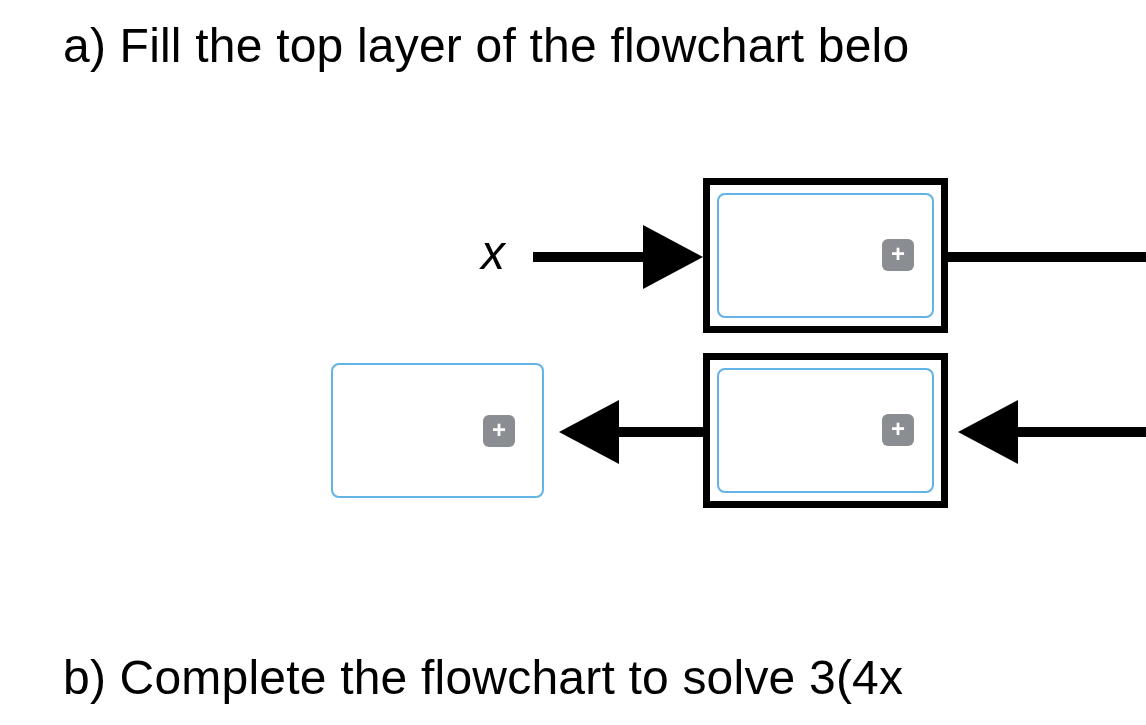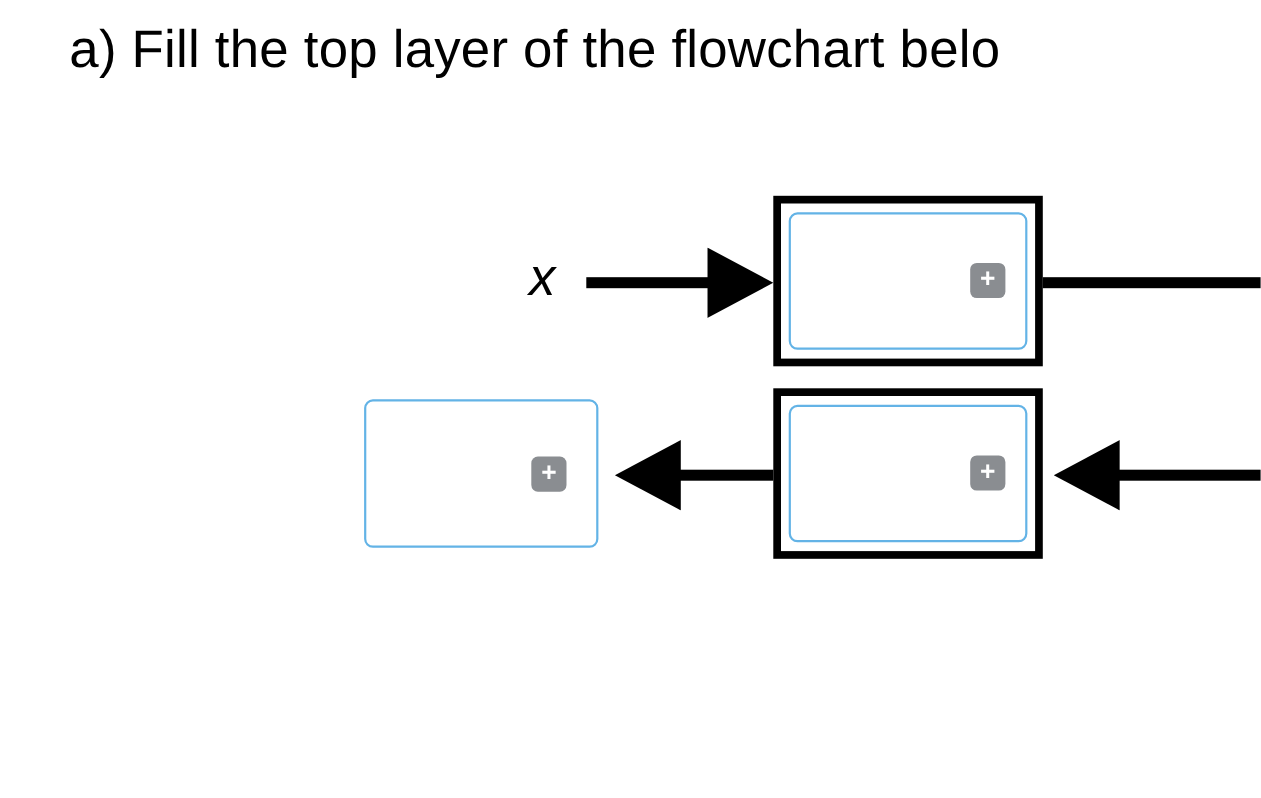--- a/index.html
+++ b/index.html
@@ -63,14 +63,15 @@
     </svg>
 
     <div class="input-box" style="left:288px; top:363px; width:213px; height:135px;">
         <div class="plus-badge" style="left:150px; top:50px;">
           <span>+</span>
         </div>
     </div>
 
   </div>
 
+  <div class="question-b">b) Complete the flowchart to solve 3(4x</div>
 
 </div>
 
 </body></html>

